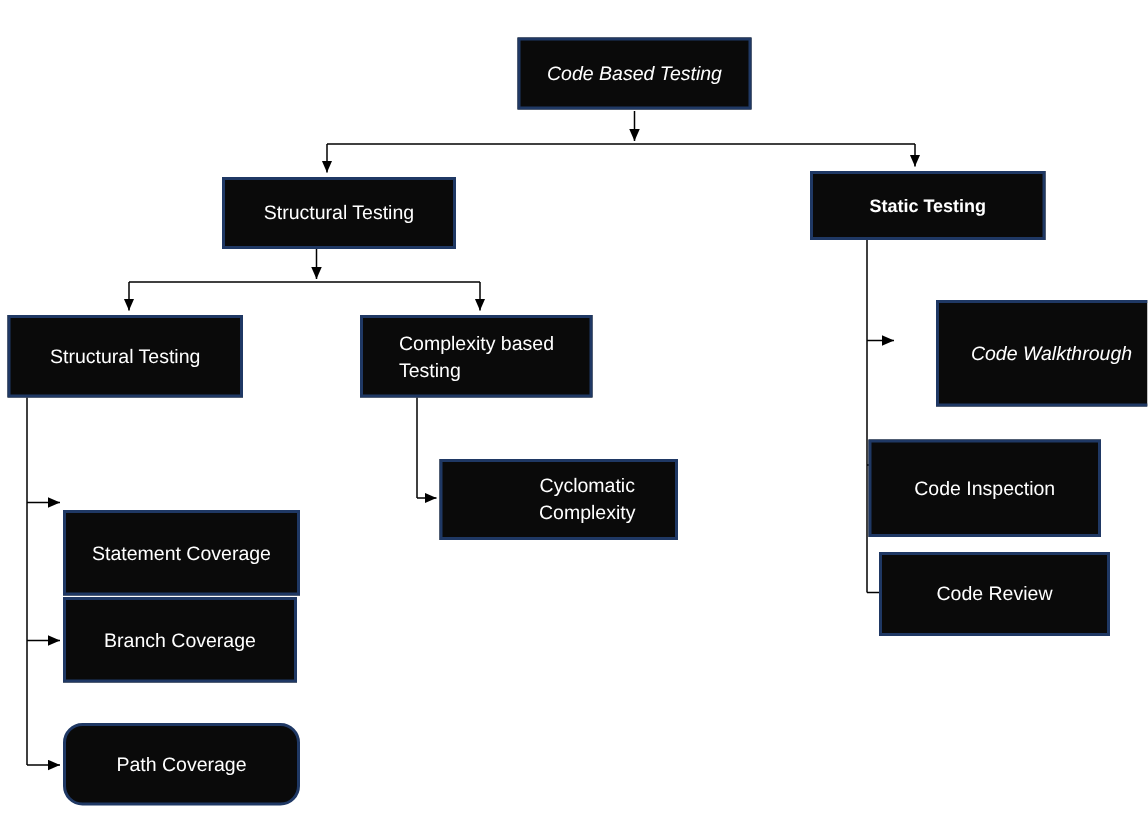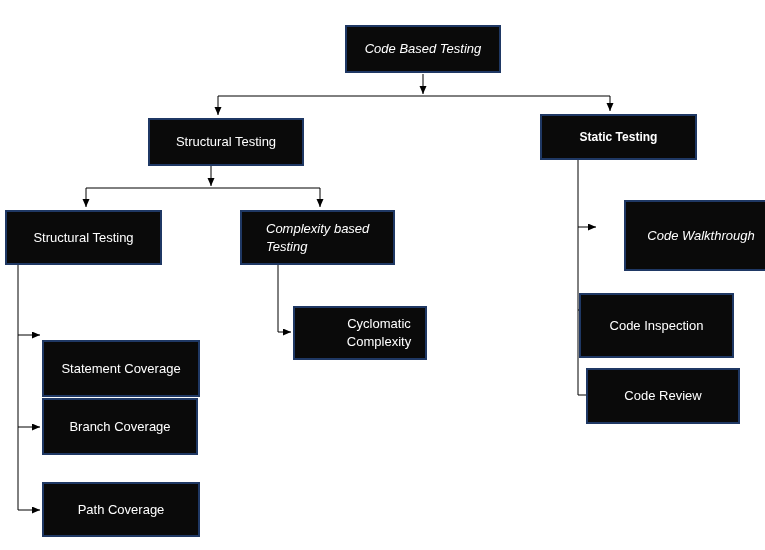--- a/index.html
+++ b/index.html
@@ -38,33 +38,32 @@
   .node.big-bold {
     font-weight: bold;
     font-size: 12px;
   }
 
   .node.align-left-pad {
     justify-content: flex-start;
     text-align: left;
     padding-left: 24px;
     padding-right: 0;
-    font-style: italic;
   }
 
   
   .n-root        { left: 345px; top:  25px; width: 156px; height: 48px; font-style: italic; }
   .n-struct-l2   { left: 148px; top: 118px; width: 156px; height: 48px; }
   .n-static      { left: 540px; top: 114px; width: 157px; height: 46px; }
   .n-struct-l3   { left:   5px; top: 210px; width: 157px; height: 55px; }
   .n-complexity  { left: 240px; top: 210px; width: 155px; height: 55px; }
   .n-statement   { left:  42px; top: 306px; width: 158px; height: 57px; margin-top: 34px; }
-  .n-cyclomatic  { left: 293px; top: 306px; width: 134px; height: 54px; padding-left: 44px; }
+  .n-cyclomatic  { left: 293px; top: 306px; width: 159px; height: 54px; padding-left: 44px; }
   .n-branch      { left:  42px; top: 398px; width: 156px; height: 57px; }
-  .n-path        { left:  42px; top: 482px; width: 158px; height: 55px; }
+  .n-path        { left:  42px; top: 482px; width: 158px; height: 55px; border-radius: 13px; }
   .n-walkthrough { left: 624px; top: 200px; width: 154px; height: 71px; font-style: italic; }
   .n-inspection  { left: 579px; top: 283px; width: 155px; height: 65px; margin-top: 10px; }
   .n-review      { left: 586px; top: 368px; width: 154px; height: 56px; }
 </style>
 </head>
 <body>
 
 <div class="canvas">
 
   <svg class="connectors" viewBox="0 0 765 550" aria-hidden="true">

